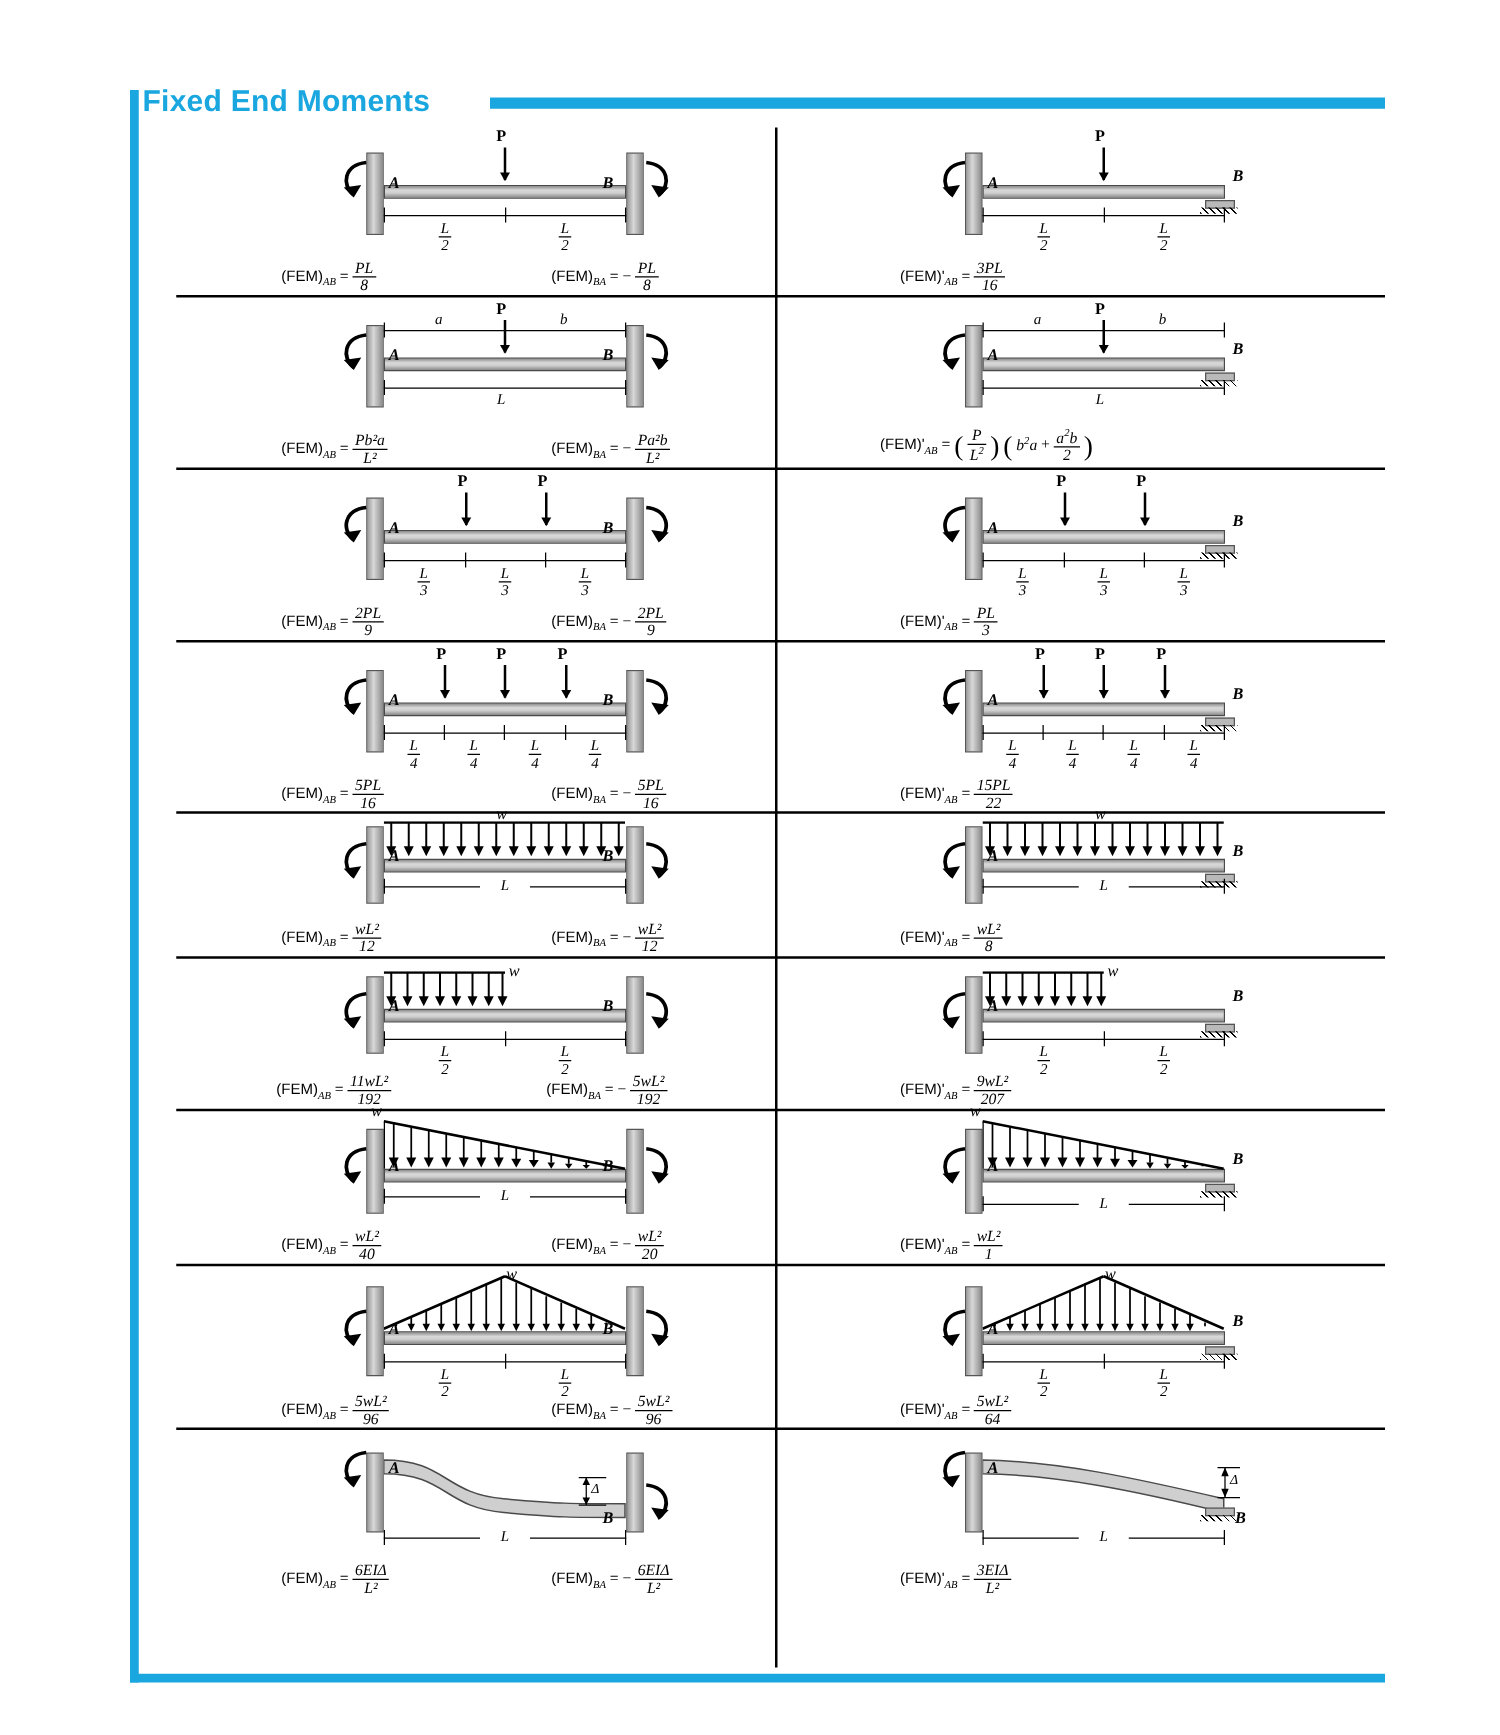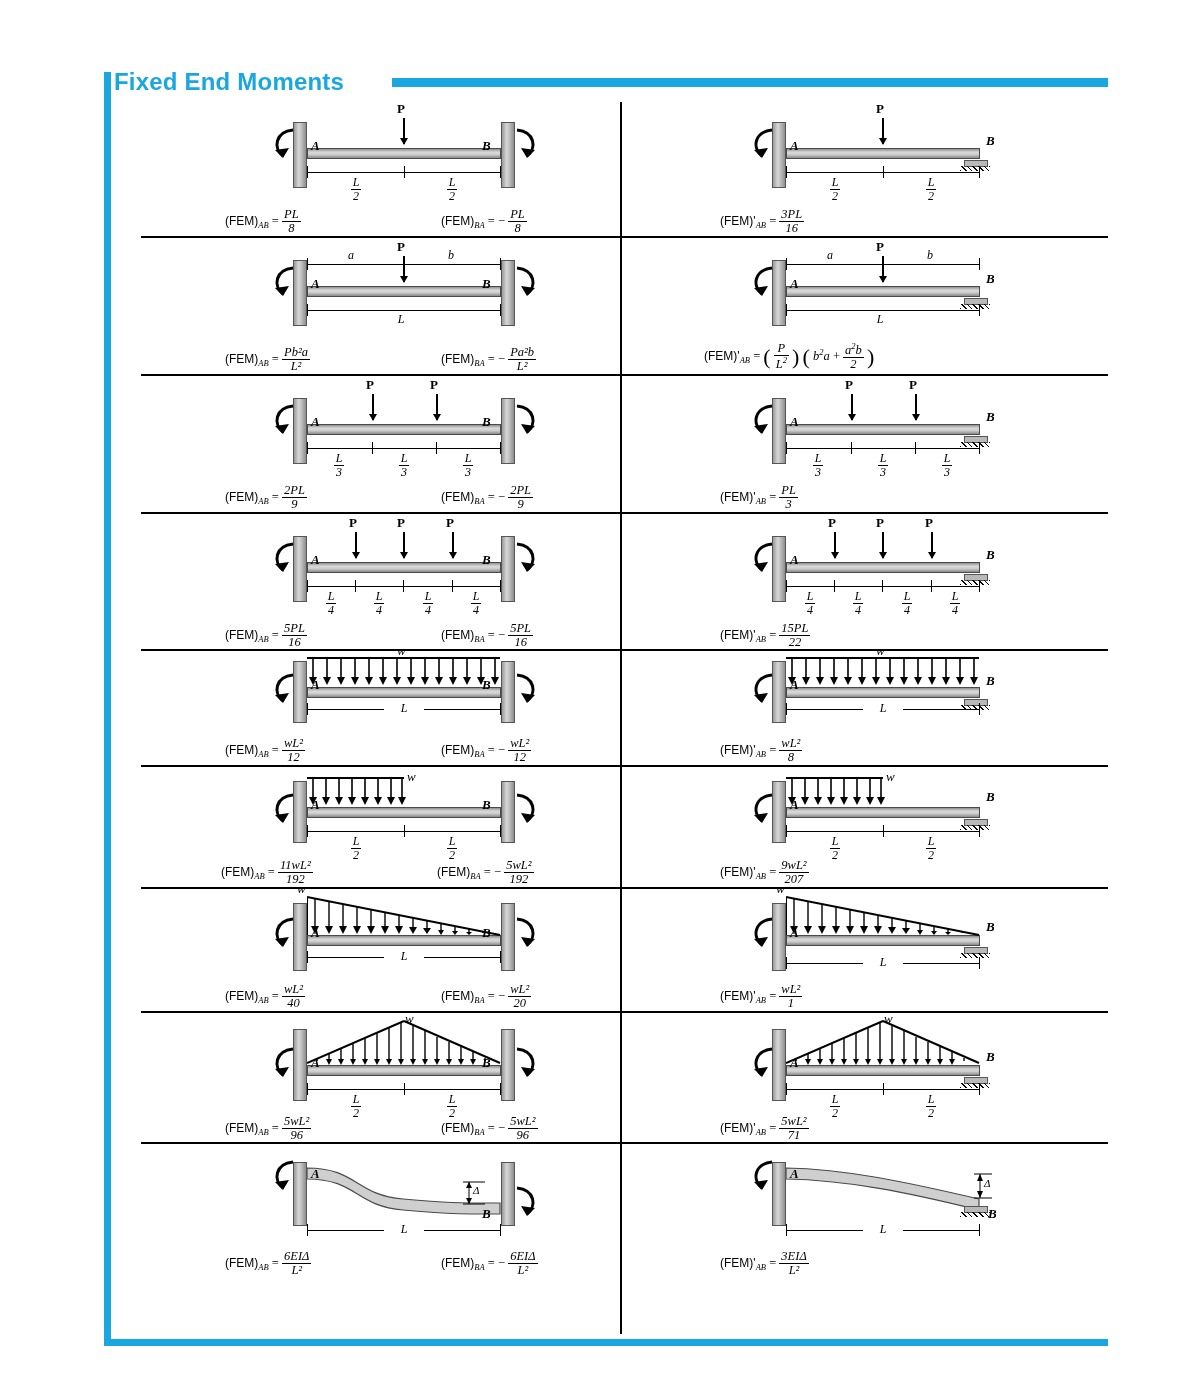--- a/index.html
+++ b/index.html
@@ -987,21 +987,21 @@
           </div>
           <div class="dimline" style="left:166px;top:76px;width:194px;"></div>
           <div class="tick" style="left:166px;top:70px;height:12px;"></div>
           <div class="tick" style="left:263px;top:70px;height:12px;"></div>
           <div class="tick" style="left:359px;top:70px;height:12px;"></div>
           <div class="dim-label" style="left:190px;top:80px;width:50px;"><span class="frac"><span class="num">L</span><span class="den">2</span></span></div>
           <div class="dim-label" style="left:286px;top:80px;width:50px;"><span class="frac"><span class="num">L</span><span class="den">2</span></span></div>
           <div class="fem" style="left:100px;top:102px;">
             <span class="lbl">(FEM)'</span><sub>AB</sub>
             <span>=</span>
-            <span class="frac" style="vertical-align:middle;"><span class="num">5wL²</span><span class="den">71</span></span>
+            <span class="frac" style="vertical-align:middle;"><span class="num">5wL²</span><span class="den">64</span></span>
           </div>
         </div>
       </div>
     </div>
 
     <div class="row" style="top:1044px;height:124px;border-bottom:none;">
       <div class="cell left">
         <div class="diagram">
           <div class="wall" style="left:152px;top:18px;height:64px;"></div>
           <div class="wall" style="left:360px;top:18px;height:64px;"></div>

